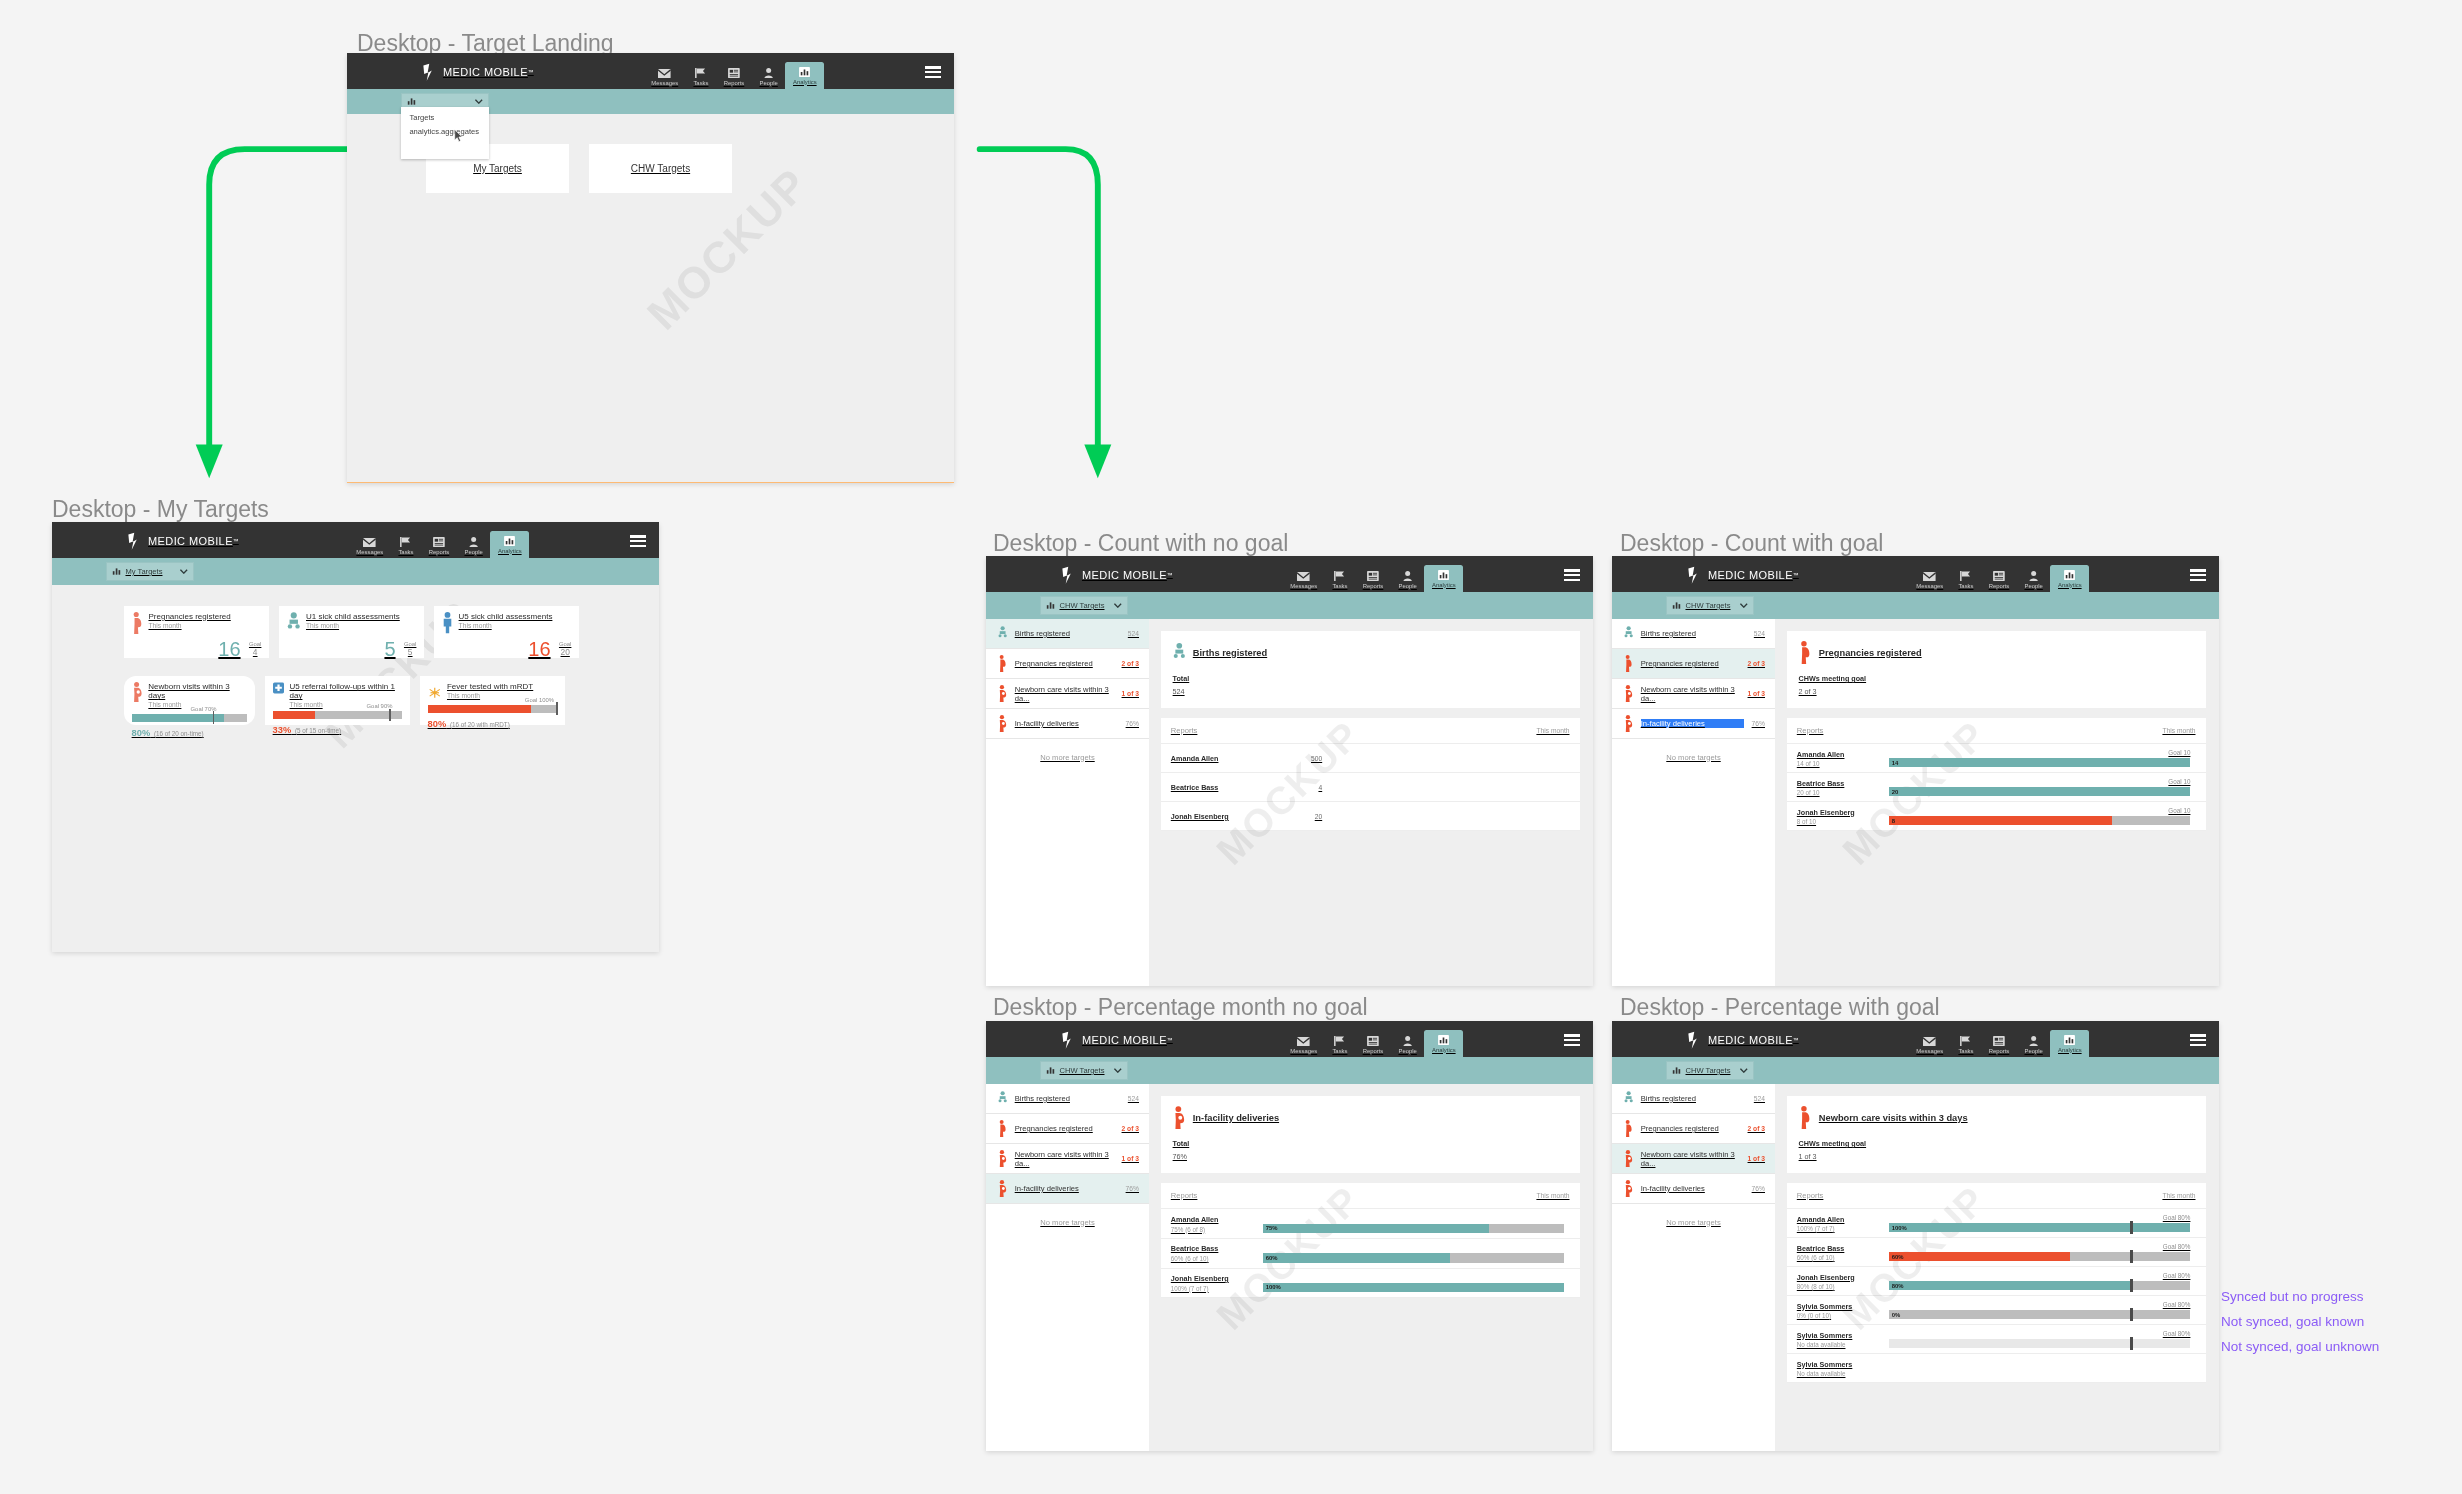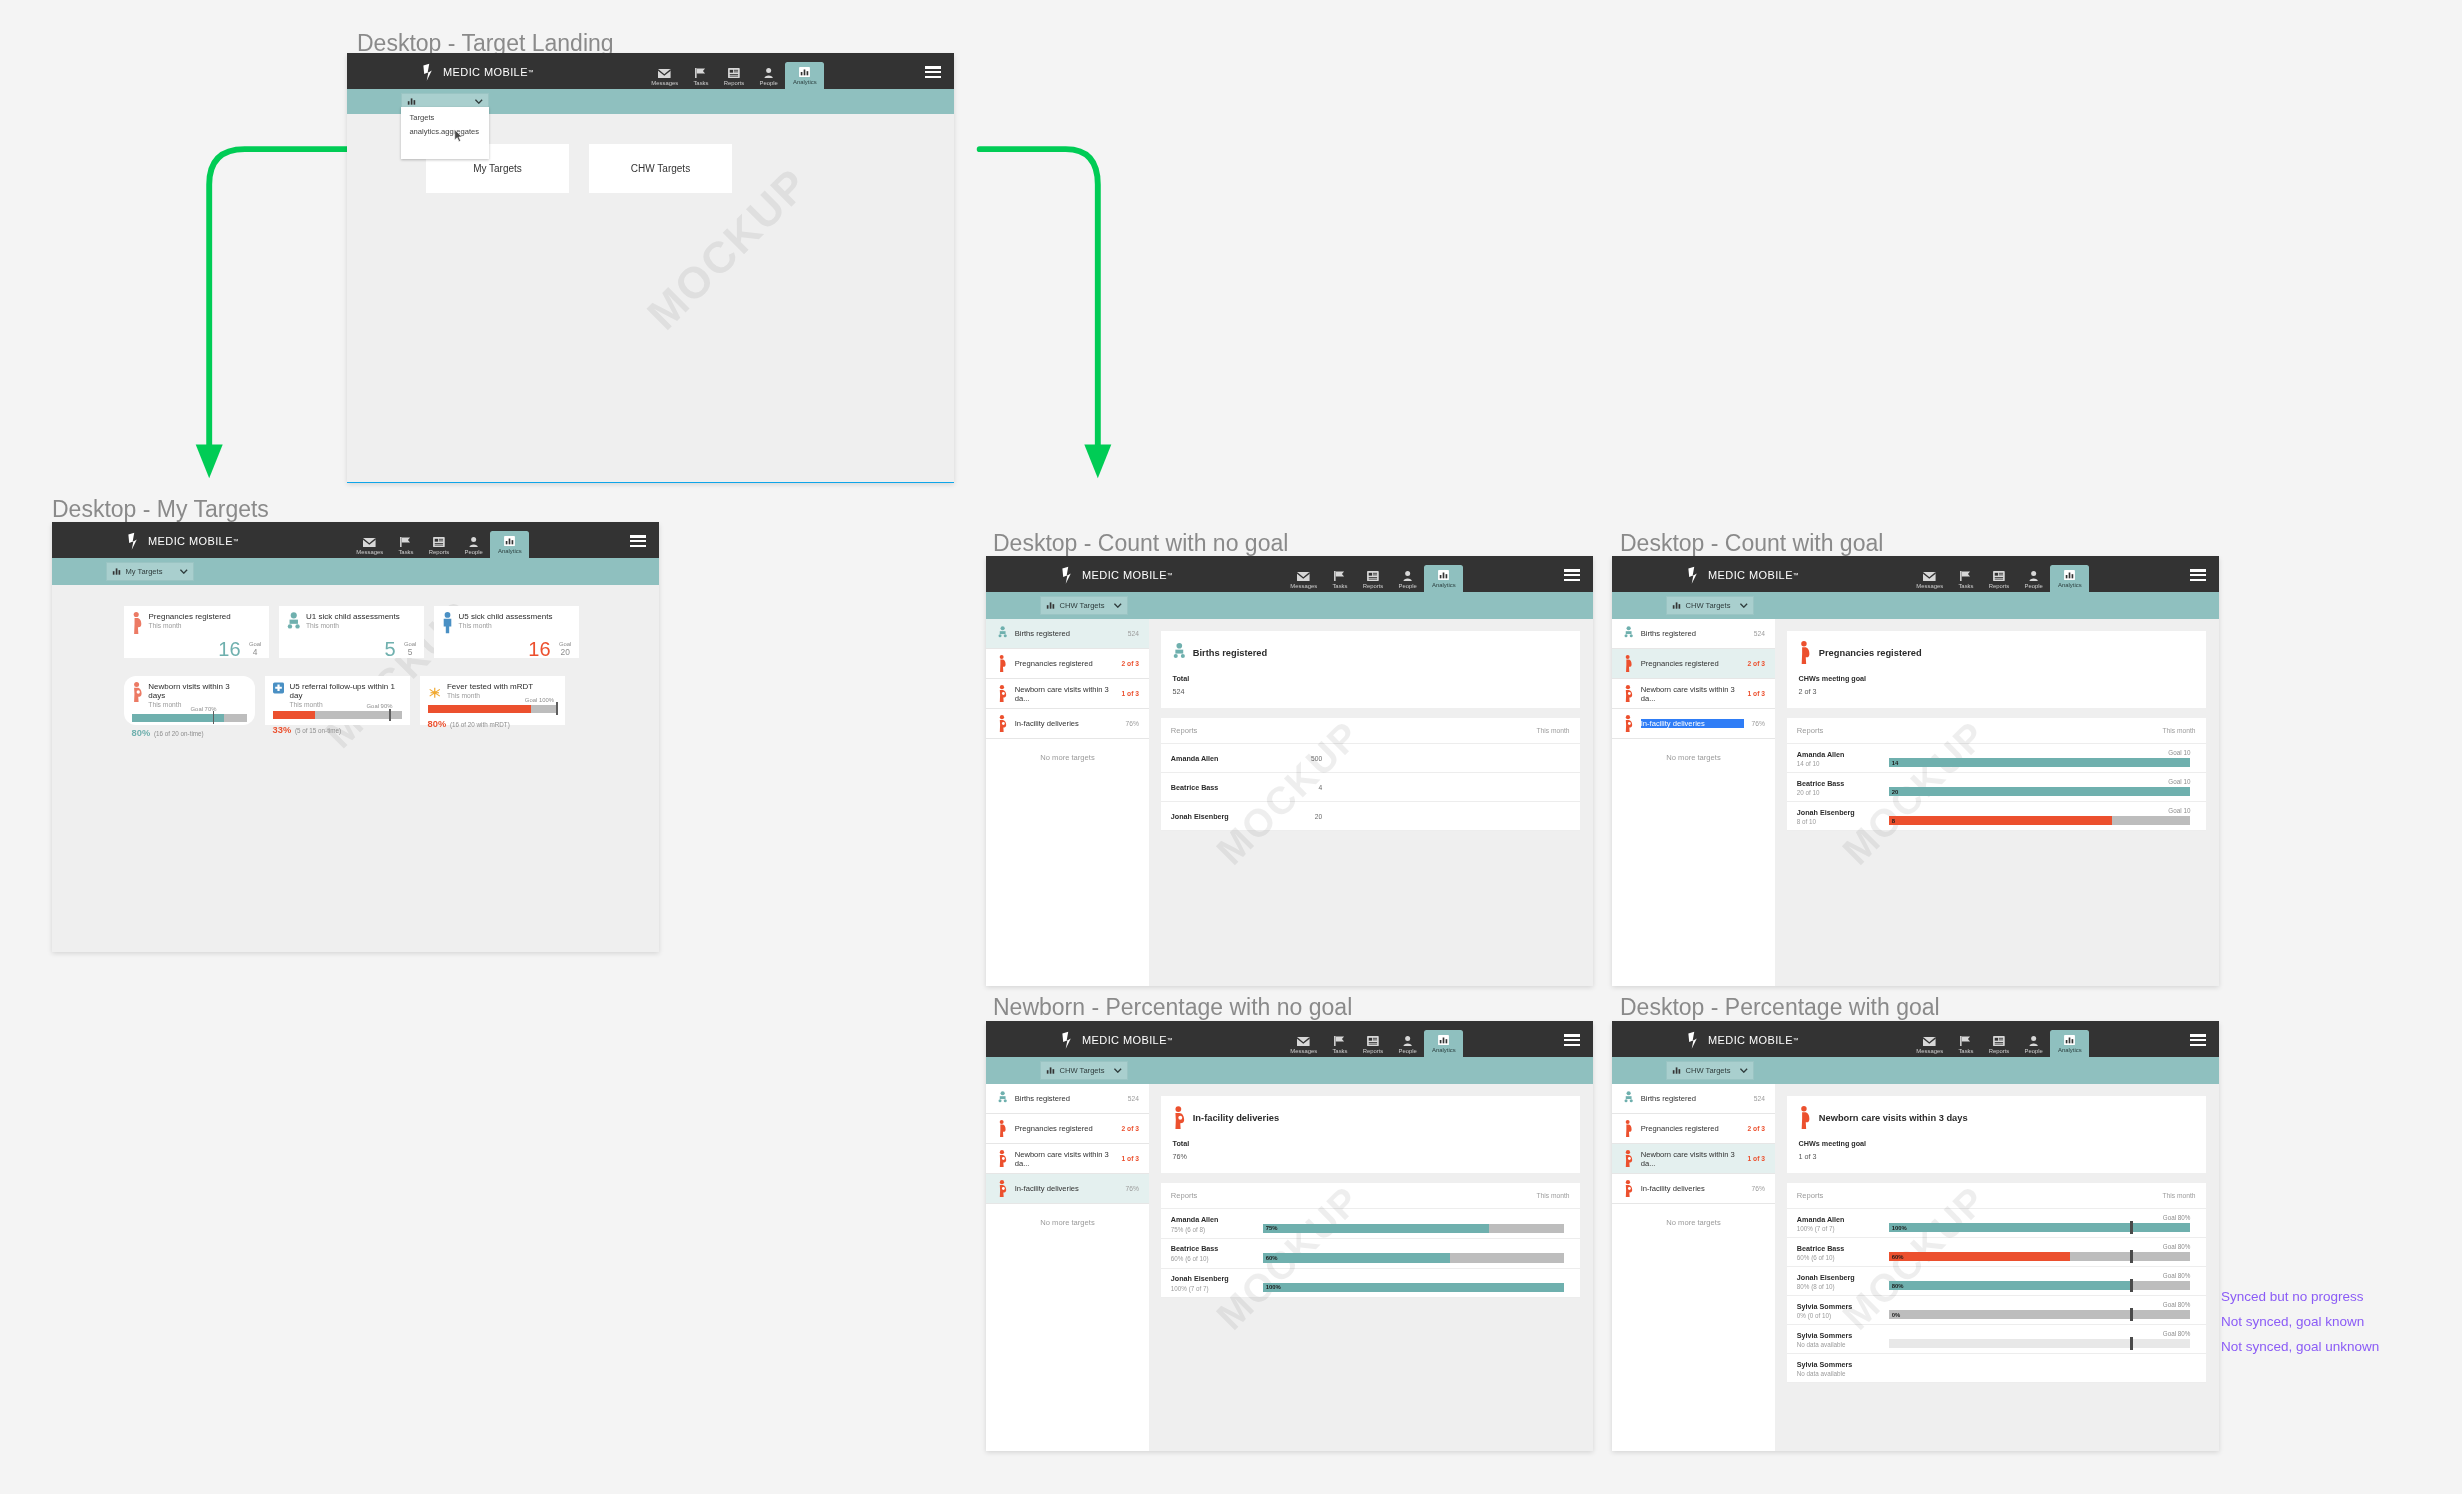--- a/index.html
+++ b/index.html
@@ -12,23 +12,24 @@
   }
   .frame-title {
     position: absolute;
     font-size: 23px;
     color: #8a8a8a;
     font-family: "Liberation Sans", sans-serif;
     white-space: nowrap;
   }
   .window {
     position: absolute;
-    background: #0ea5e9;
+    background: #fdba74;
     box-shadow: 0 1.7px 5px rgba(0,0,0,0.13);
     overflow: hidden;
+    text-decoration: underline;
   }
   
   .navbar {
     background: #333333;
     display: flex;
     align-items: flex-end;
     position: relative;
     width: 100%;
   }
   .brand { display: flex; align-items: center; color: #fff; }
@@ -128,21 +129,21 @@
   .legend { position: absolute; }
   .legend-line { color: #8b5cf6; white-space: nowrap; }
 </style>
 </head>
 <body>
 
 <div class="frame-title" style="left:357px; top:29.5px;">Desktop - Target Landing</div>
 <div class="frame-title" style="left:52px; top:496px;">Desktop - My Targets</div>
 <div class="frame-title" style="left:993px; top:530px;">Desktop - Count with no goal</div>
 <div class="frame-title" style="left:1620px; top:530px;">Desktop - Count with goal</div>
-<div class="frame-title" style="left:993px; top:994px;">Newborn - Percentage with no goal</div>
+<div class="frame-title" style="left:993px; top:994px;">Desktop - Percentage month no goal</div>
 <div class="frame-title" style="left:1620px; top:994px;">Desktop - Percentage with goal</div>
 
 <svg class="arrow-svg" style="left:194px; top:139px; width:211px; height:346px;" viewBox="0 0 250 410">
   <path d="M246 12 L60 12 Q18 12 18 54 L18 370" fill="none" stroke="#00cc55" stroke-width="7" stroke-linecap="round"></path>
   <polygon points="18,402 2,362 34,362" fill="#00cc55"></polygon>
 </svg>
 <svg class="arrow-svg" style="left:978px; top:139px; width:135px; height:346px;" viewBox="0 0 160 410">
   <path d="M2 12 L104 12 Q142 12 142 54 L142 370" fill="none" stroke="#00cc55" stroke-width="7" stroke-linecap="round"></path>
   <polygon points="142,402 126,362 158,362" fill="#00cc55"></polygon>
 </svg>

